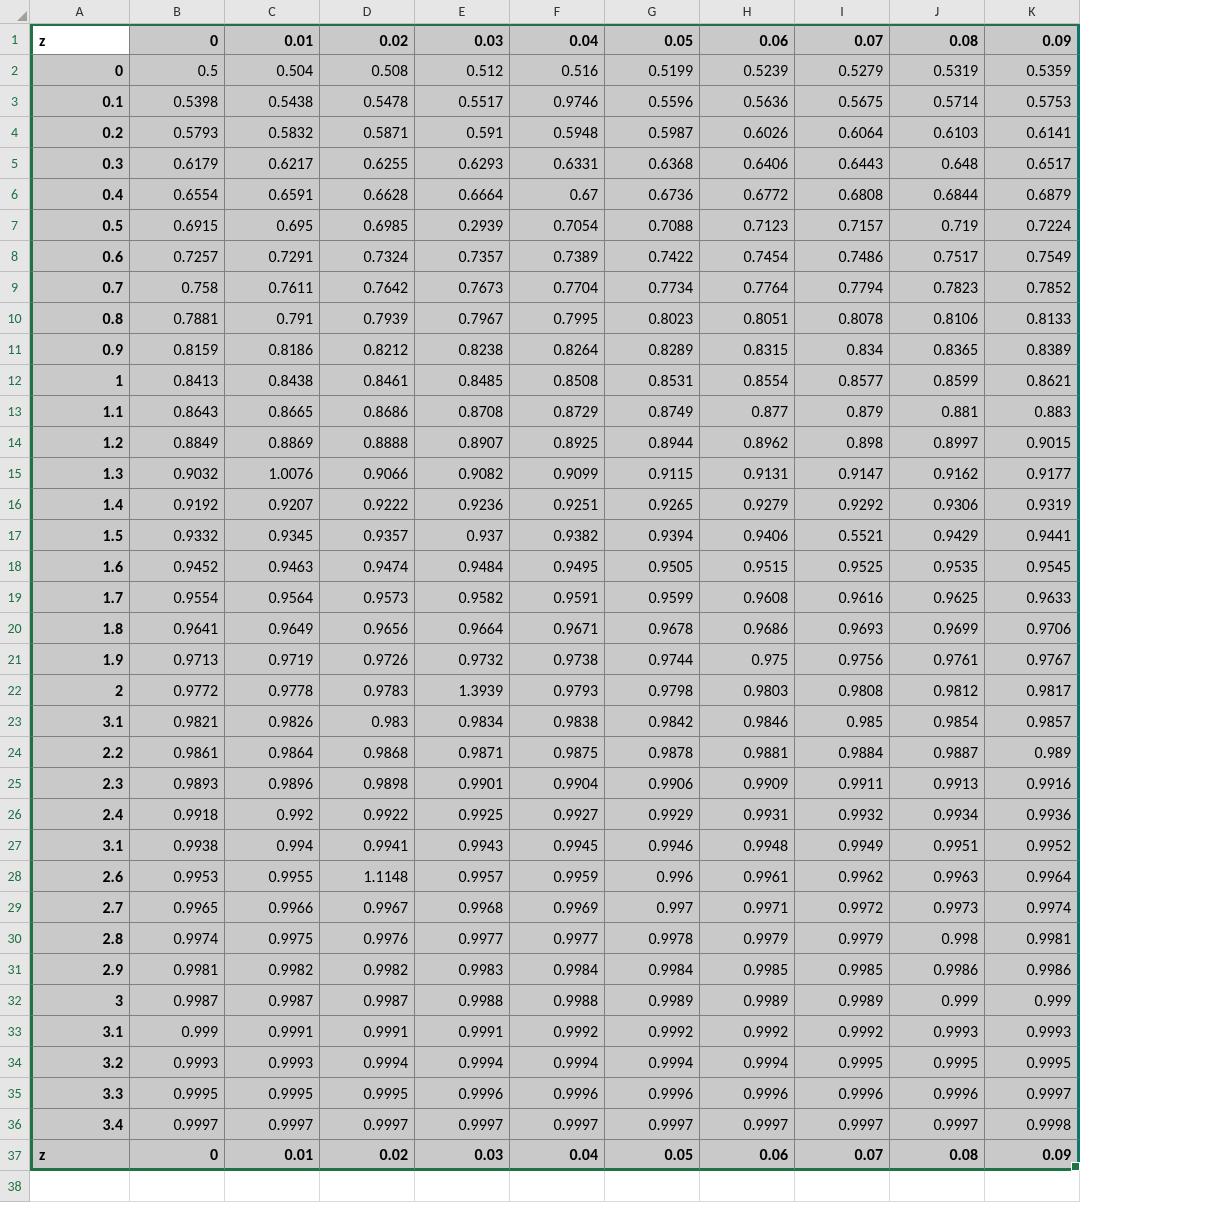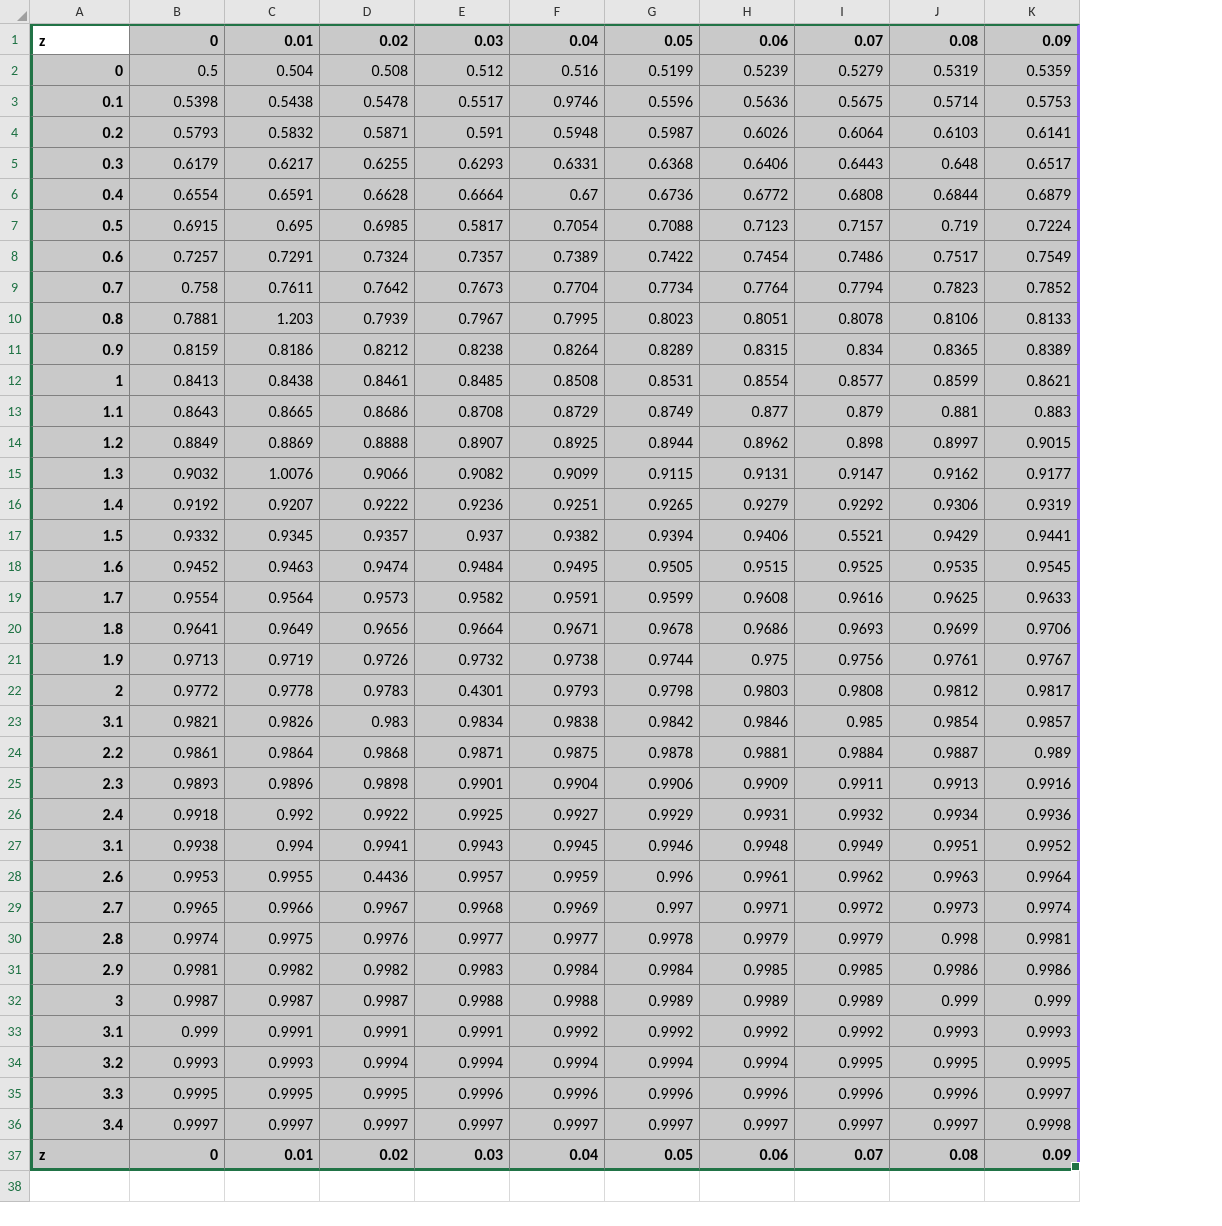--- a/index.html
+++ b/index.html
@@ -70,21 +70,21 @@
     font-size: 16px;
   }
   .cell.leftalign { justify-content: flex-start; text-align: left; }
   .cell.bold { font-weight: 700; }
   .cell.active {
     background: #fff;
   }
   
   .sel-top { border-top: 2px solid #217346; }
   .sel-left { border-left: 3px solid #217346; }
-  .sel-right { border-right: 3px solid #8b5cf6; }
+  .sel-right { border-right: 3px solid #0f766e; }
   .sel-bottom { border-bottom: 3px solid #217346; }
   .handle { position: relative; }
   .handle::after {
     content:"";
     position:absolute;
     right:-3px;
     bottom:-3px;
     width:7px;
     height:7px;
     background:#217346;
@@ -178,21 +178,21 @@
     <div class="cell">0.6736</div>
     <div class="cell">0.6772</div>
     <div class="cell">0.6808</div>
     <div class="cell">0.6844</div>
     <div class="cell sel-right">0.6879</div>
     <div class="row-header">7</div>
     <div class="cell bold sel-left">0.5</div>
     <div class="cell">0.6915</div>
     <div class="cell">0.695</div>
     <div class="cell">0.6985</div>
-    <div class="cell">0.5817</div>
+    <div class="cell">0.2939</div>
     <div class="cell">0.7054</div>
     <div class="cell">0.7088</div>
     <div class="cell">0.7123</div>
     <div class="cell">0.7157</div>
     <div class="cell">0.719</div>
     <div class="cell sel-right">0.7224</div>
     <div class="row-header">8</div>
     <div class="cell bold sel-left">0.6</div>
     <div class="cell">0.7257</div>
     <div class="cell">0.7291</div>
@@ -212,21 +212,21 @@
     <div class="cell">0.7673</div>
     <div class="cell">0.7704</div>
     <div class="cell">0.7734</div>
     <div class="cell">0.7764</div>
     <div class="cell">0.7794</div>
     <div class="cell">0.7823</div>
     <div class="cell sel-right">0.7852</div>
     <div class="row-header">10</div>
     <div class="cell bold sel-left">0.8</div>
     <div class="cell">0.7881</div>
-    <div class="cell">1.203</div>
+    <div class="cell">0.791</div>
     <div class="cell">0.7939</div>
     <div class="cell">0.7967</div>
     <div class="cell">0.7995</div>
     <div class="cell">0.8023</div>
     <div class="cell">0.8051</div>
     <div class="cell">0.8078</div>
     <div class="cell">0.8106</div>
     <div class="cell sel-right">0.8133</div>
     <div class="row-header">11</div>
     <div class="cell bold sel-left">0.9</div>
@@ -358,21 +358,21 @@
     <div class="cell">0.9744</div>
     <div class="cell">0.975</div>
     <div class="cell">0.9756</div>
     <div class="cell">0.9761</div>
     <div class="cell sel-right">0.9767</div>
     <div class="row-header">22</div>
     <div class="cell bold sel-left">2</div>
     <div class="cell">0.9772</div>
     <div class="cell">0.9778</div>
     <div class="cell">0.9783</div>
-    <div class="cell">0.4301</div>
+    <div class="cell">1.3939</div>
     <div class="cell">0.9793</div>
     <div class="cell">0.9798</div>
     <div class="cell">0.9803</div>
     <div class="cell">0.9808</div>
     <div class="cell">0.9812</div>
     <div class="cell sel-right">0.9817</div>
     <div class="row-header">23</div>
     <div class="cell bold sel-left">3.1</div>
     <div class="cell">0.9821</div>
     <div class="cell">0.9826</div>
@@ -429,21 +429,21 @@
     <div class="cell">0.9945</div>
     <div class="cell">0.9946</div>
     <div class="cell">0.9948</div>
     <div class="cell">0.9949</div>
     <div class="cell">0.9951</div>
     <div class="cell sel-right">0.9952</div>
     <div class="row-header">28</div>
     <div class="cell bold sel-left">2.6</div>
     <div class="cell">0.9953</div>
     <div class="cell">0.9955</div>
-    <div class="cell">0.4436</div>
+    <div class="cell">1.1148</div>
     <div class="cell">0.9957</div>
     <div class="cell">0.9959</div>
     <div class="cell">0.996</div>
     <div class="cell">0.9961</div>
     <div class="cell">0.9962</div>
     <div class="cell">0.9963</div>
     <div class="cell sel-right">0.9964</div>
     <div class="row-header">29</div>
     <div class="cell bold sel-left">2.7</div>
     <div class="cell">0.9965</div>

